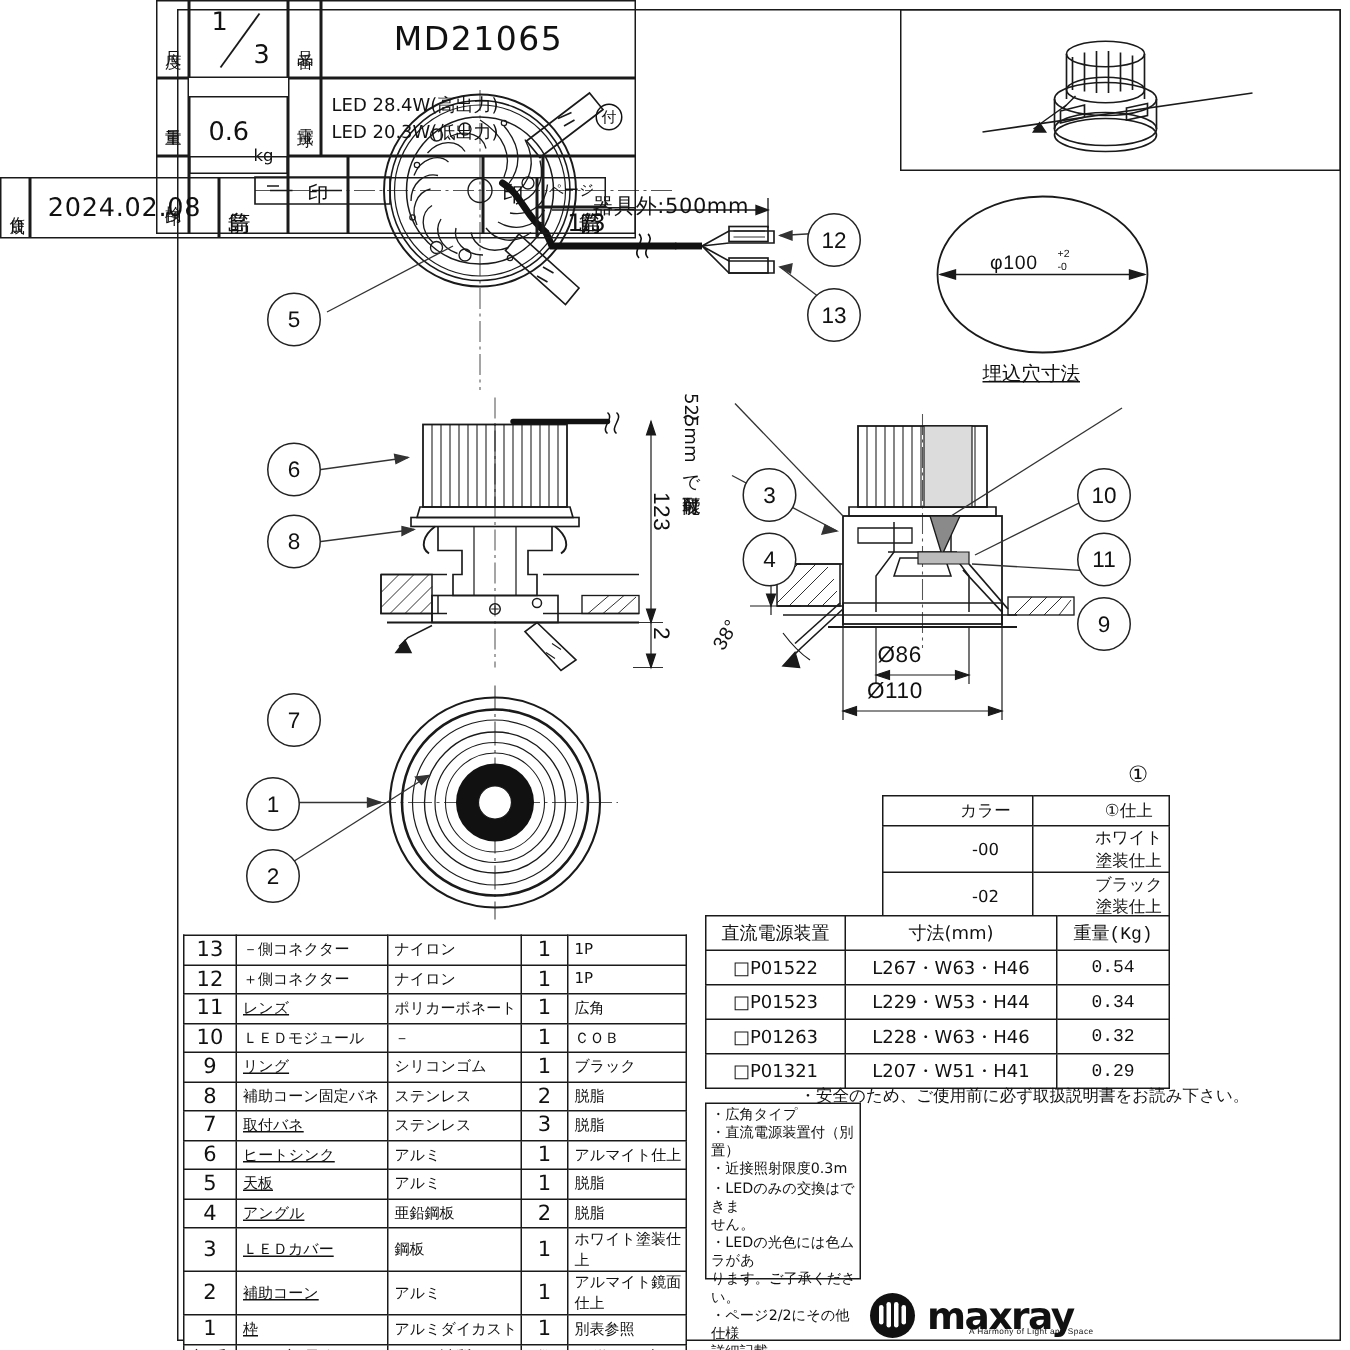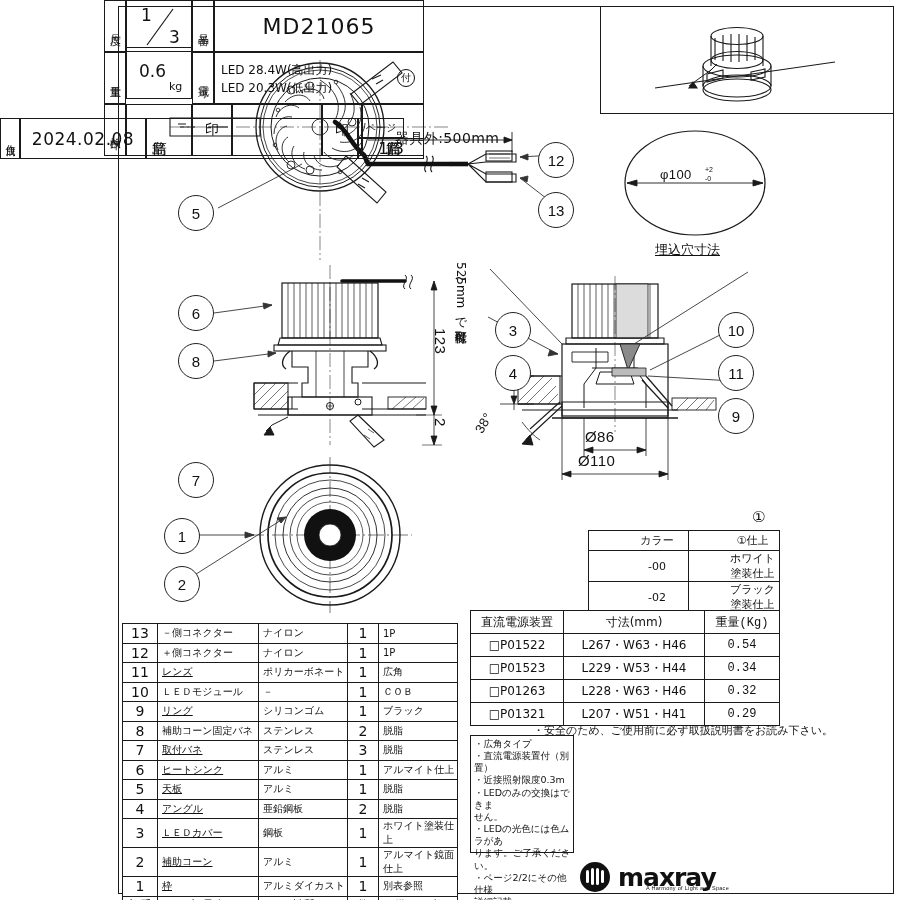--- a/index.html
+++ b/index.html
@@ -605,21 +605,21 @@
       <svg width="66" height="52" viewBox="0 0 66 52" style="position:absolute;left:0;top:0;">
         <line x1="46" y1="8" x2="20" y2="44" stroke="#1a1a1a" stroke-width="1.2"></line>
       </svg>
       <span style="position:absolute;left:14px;top:4px;font-size:17px;">1</span>
       <span style="position:absolute;left:42px;top:26px;font-size:17px;">3</span>
     </div>
     <div class="tb-cell tb-vert tb-lbl" style="left:192px;top:0;width:22px;height:52px;">品番</div>
     <div class="tb-cell" style="left:214px;top:0;width:210px;height:52px;font-size:22px;letter-spacing:1px;">MD21065</div>
 
     <div class="tb-cell tb-vert tb-lbl" style="left:104px;top:52px;width:22px;height:52px;">重量</div>
-    <div class="tb-cell" style="left:126px;top:47px;width:66px;height:52px;position:absolute;text-align:right;">
+    <div class="tb-cell" style="left:126px;top:64px;width:66px;height:52px;position:absolute;text-align:right;">
       <span style="position:absolute;left:12px;top:13px;font-size:17px;">0.6</span>
       <span style="position:absolute;left:42px;top:32px;font-size:11px;">kg</span>
     </div>
     <div class="tb-cell tb-vert tb-lbl" style="left:192px;top:52px;width:22px;height:52px;">電球</div>
     <div class="tb-cell" style="left:214px;top:52px;width:210px;height:52px;position:absolute;">
       <span style="position:absolute;left:6px;top:9px;font-size:12px;">LED 28.4W(高出力)</span>
       <span style="position:absolute;left:6px;top:27px;font-size:12px;">LED 20.3W(低出力)</span>
       <span style="position:absolute;right:8px;top:16px;font-size:10px;border:1px solid #111;
                    border-radius:50%;width:16px;height:16px;display:flex;align-items:center;justify-content:center;">付</span>
     </div>

